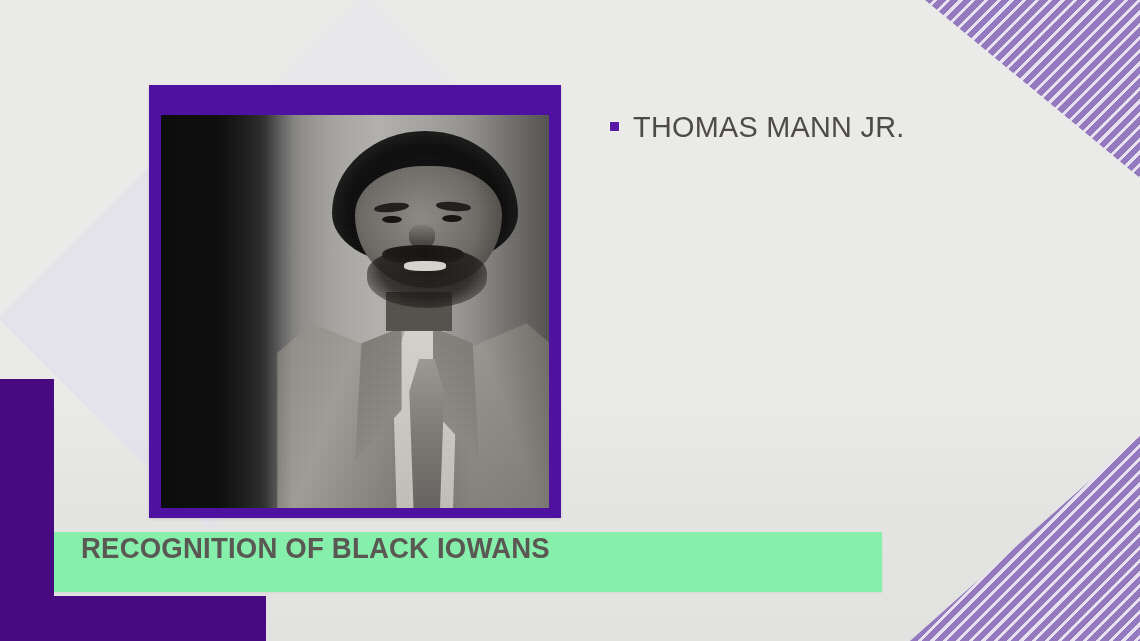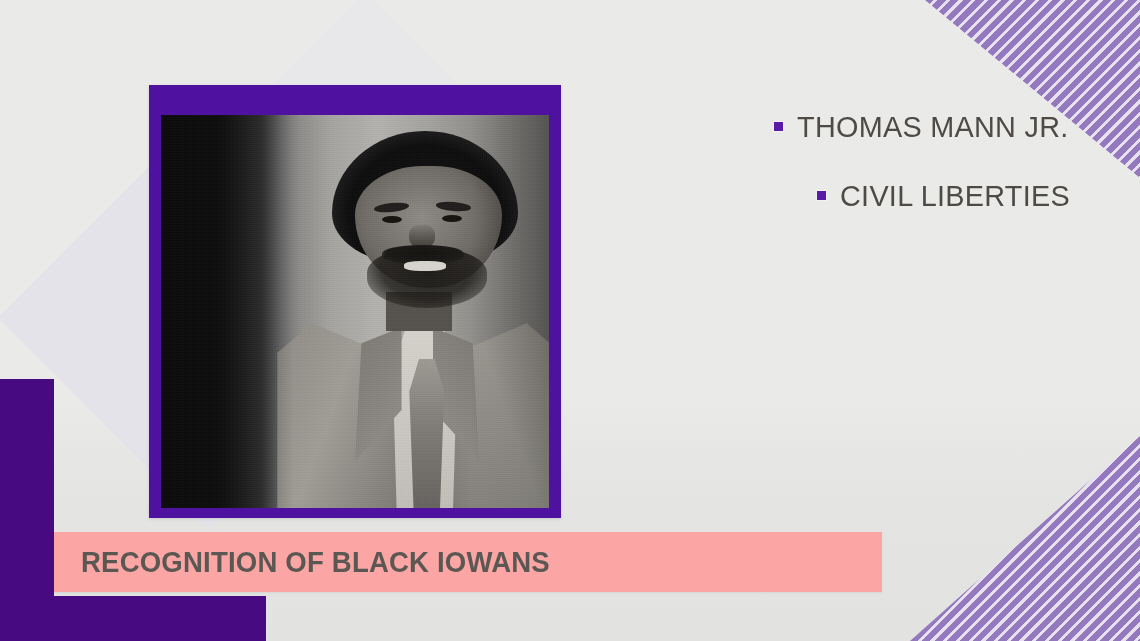--- a/index.html
+++ b/index.html
@@ -151,42 +151,41 @@
       repeating-linear-gradient(90deg,rgba(255,255,255,.07) 0 1px,rgba(0,0,0,.07) 1px 2px);
   }
 
   
   .bullets{
     position:absolute;left:610px;top:92px;width:470px;
   }
   .bullet-row{
     display:flex;align-items:center;
     height:69px;
-    justify-content:flex-end;
   }
   .bullet-marker{
     width:9px;height:9px;background:#5a1aa8;
     flex:0 0 auto;margin-right:14px;
     box-shadow:0 0 0 1px rgba(255,255,255,.35);
   }
   .bullet-text{
     font-size:30px;
     letter-spacing:.3px;
     color:#4e4b47;
     white-space:nowrap;
     font-weight:400;
     transform:scaleX(.96);
     transform-origin:left center;
   }
 
   
   .banner{
     position:absolute;left:54px;top:532px;width:828px;height:60px;
-    background:#fca5a5;
-    display:flex;align-items:center;
+    background:#86efac;
+    display:flex;align-items:flex-start;
     box-shadow:0 1px 2px rgba(0,0,0,.06);
   }
   .banner-title{
     margin-left:27px;
     font-size:29px;
     font-weight:bold;
     color:#5b5853;
     letter-spacing:.2px;
     transform:scaleX(.95);
     transform-origin:left center;
@@ -232,23 +231,19 @@
       <div class="ph-vign"></div>
       <div class="ph-grain"></div>
     </div>
   </div>
 
   <div class="bullets">
     <div class="bullet-row">
       <span class="bullet-marker"></span>
       <span class="bullet-text">THOMAS MANN JR.</span>
     </div>
-    <div class="bullet-row">
-      <span class="bullet-marker"></span>
-      <span class="bullet-text">CIVIL LIBERTIES</span>
-    </div>
   </div>
 
   <div class="banner">
     <span class="banner-title">RECOGNITION OF BLACK IOWANS</span>
   </div>
 
 </div>
 
 </body></html>

